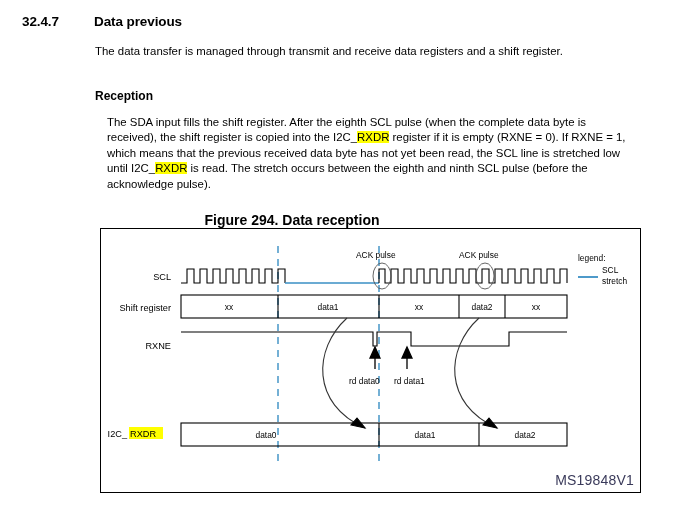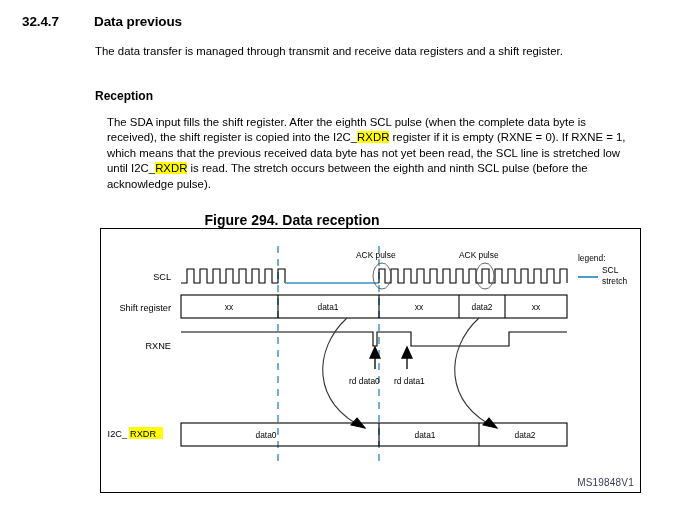--- a/index.html
+++ b/index.html
@@ -80,21 +80,21 @@
   }
   .fig-svg {
     position: absolute;
     left: 0;
     top: 0;
   }
   .fig-id {
     position: absolute;
     right: 6px;
     bottom: 4px;
-    font-size: 10px;
+    font-size: 14px;
     color: #3a3a5a;
     letter-spacing: 0.2px;
   }
 
   
   text {
     font-family: "Liberation Sans", sans-serif;
     fill: #000000;
   }
   .sig-label { font-size: 9.2px; }

